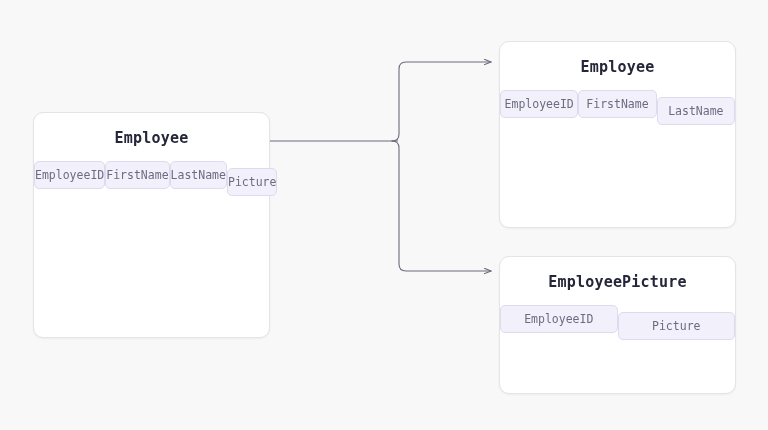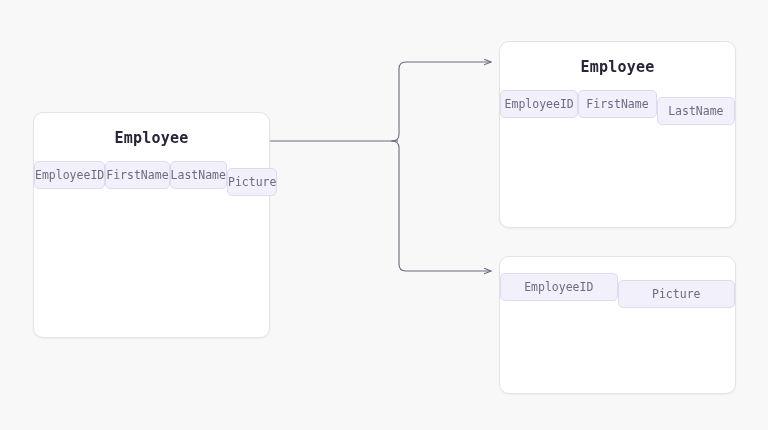--- a/index.html
+++ b/index.html
@@ -133,19 +133,20 @@
   <div class="entity" id="ent-employee">
     <div class="entity-title">Employee</div>
     <div class="fields">
       <div class="field">EmployeeID</div>
       <div class="field">FirstName</div>
       <div class="field">LastName</div>
     </div>
   </div>
 
   <div class="entity" id="ent-employeepicture">
+    <div class="entity-title">EmployeePicture</div>
     <div class="fields">
       <div class="field">EmployeeID</div>
       <div class="field">Picture</div>
     </div>
   </div>
 
 </div>
 
 </body></html>

